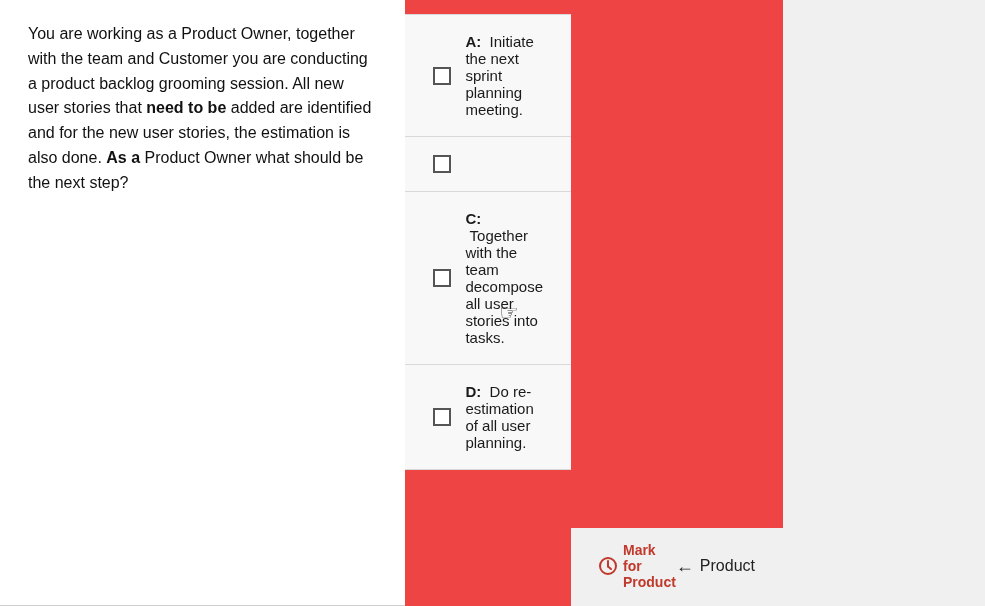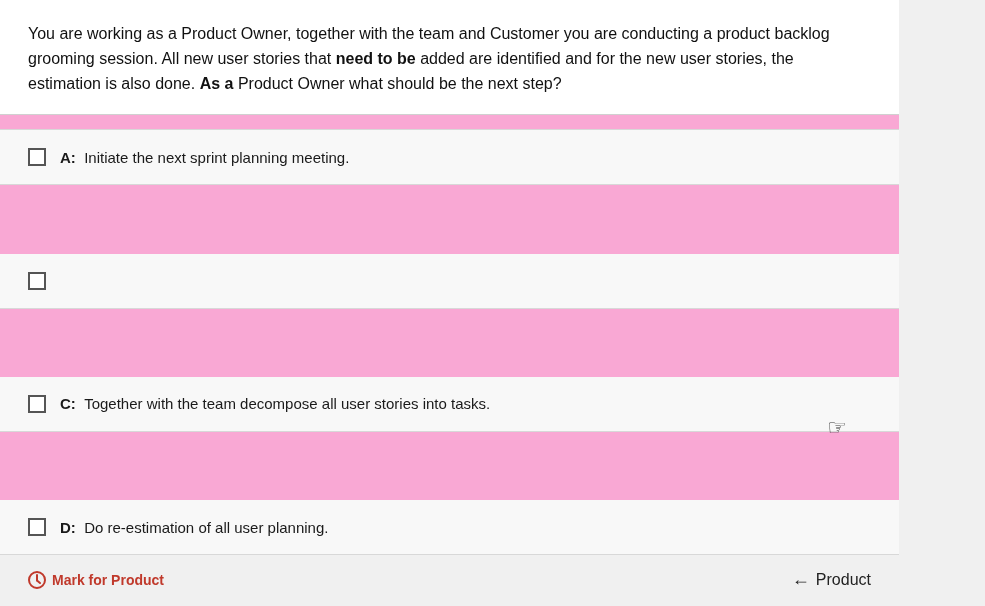--- a/index.html
+++ b/index.html
@@ -10,25 +10,25 @@
 
     body {
       width: 985px;
       height: 606px;
       background-color: #f0f0f0;
       font-family: Arial, sans-serif;
       overflow: hidden;
     }
 
     .page-container {
-      width: 899px;
+      width: 783px;
       height: 606px;
-      background-color: #f9a8d4;
-      display: flex;
-      flex-direction: column;
+      background-color: #ef4444;
+      display: flex;
+      flex-direction: row;
     }
 
     .question-section {
       background-color: #ffffff;
       padding: 22px 28px 18px 28px;
       border-bottom: 1px solid #d0d0d0;
     }
 
     .question-text {
       font-size: 16px;
@@ -129,21 +129,20 @@
       font-size: 22px;
       pointer-events: none;
       color: #333;
     }
 
     .options-wrapper {
       position: relative;
       flex: 1;
       display: flex;
       flex-direction: column;
-      justify-content: space-between;
     }
   </style>
 </head>
 <body>
 
 <div class="page-container">
 
   <div class="question-section">
     <p class="question-text">
       You are working as a Product Owner, together with the team and Customer you are

